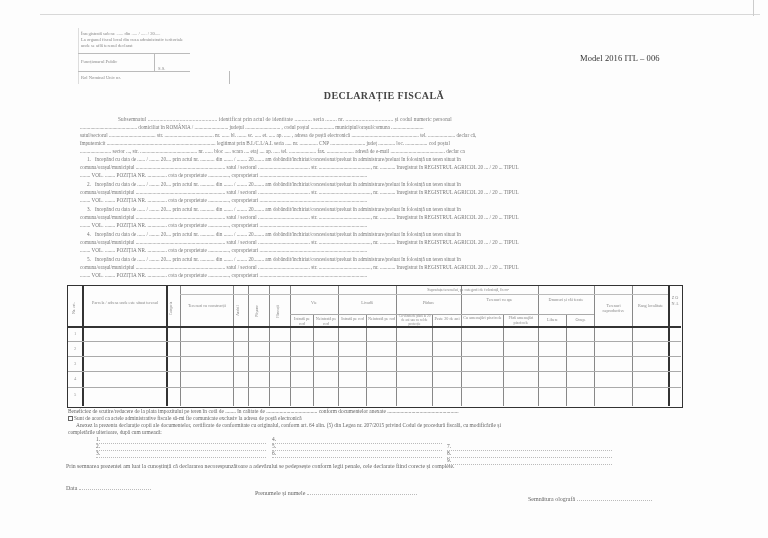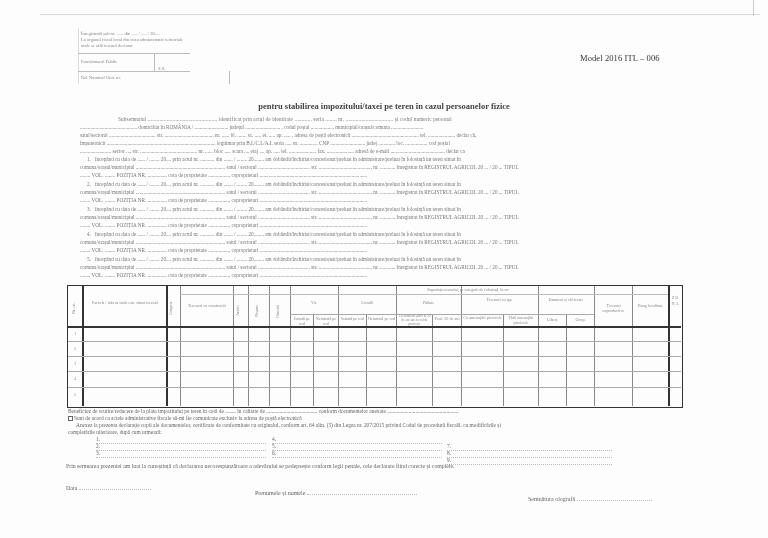--- a/index.html
+++ b/index.html
@@ -61,21 +61,21 @@
     <div class="l4">Funcționarul Public</div>
     <div class="vsep"></div>
     <div class="ss">S.S.</div>
     <div class="sep2"></div>
     <div class="l5">Rol Nominal Unic nr.</div>
     <div class="vright"></div>
   </div>
 
   <div class="model">Model 2016 ITL – 006</div>
 
-  <div class="subtitle">pentru stabilirea impozitului/taxei pe teren în cazul persoanelor fizice</div>
+  <div class="title">DECLARAȚIE FISCALĂ</div>
 
   <div class="txt" style="left:118px; top:116px; width:590px; letter-spacing:0.15px;">Subsemnatul ................................................ identificat prin actul de identitate ............ seria ........ nr. ................................. și codul numeric personal</div>
   <div class="txt" style="left:80px; top:124px; width:640px;">............................................ domiciliat în ROMÂNIA / .......................... județul ........................... , codul poștal .................. municipiul/orașul/comuna .........................</div>
   <div class="txt" style="left:80px; top:132px; width:640px;">satul/sectorul .................................... str. ...................................... nr. ...... bl. ....... sc. ..... et. ..... ap. ..... , adresa de poștă electronică .................................................... tel. ..................... declar că,</div>
   <div class="txt" style="left:80px; top:140px; width:640px;">împuternicit .................................................................................... legitimat prin B.I./C.I./A.I. seria ..... nr. .............. CNP ........................... județ ............. loc. ................. cod poștal</div>
   <div class="txt" style="left:80px; top:148px; width:640px;">........................ sector ..., str. ............................................ nr. ...... bloc ..... scara .... etaj .... ap. ..... tel. ..................... fax. ..................... adresă de e-mail .......................................... declar ca</div>
 
   <div class="txt" style="left:87px; top:156px;">1.</div>
   <div class="txt" style="left:95px; top:156px;">începând cu data de ...... / ........ 20.... prin actul nr. ........... din ....... / ........ 20........ am dobândit/închiriat/concesionat/preluat în administrare/preluat în folosință un teren situat în</div>
   <div class="txt" style="left:80px; top:164px;">comuna/orașul/municipiul ..................................................................... satul / sectorul ........................................ str. ........................................, nr. ............ înregistrat în REGISTRUL AGRICOL 20 ... / 20 ... TIPUL</div>

